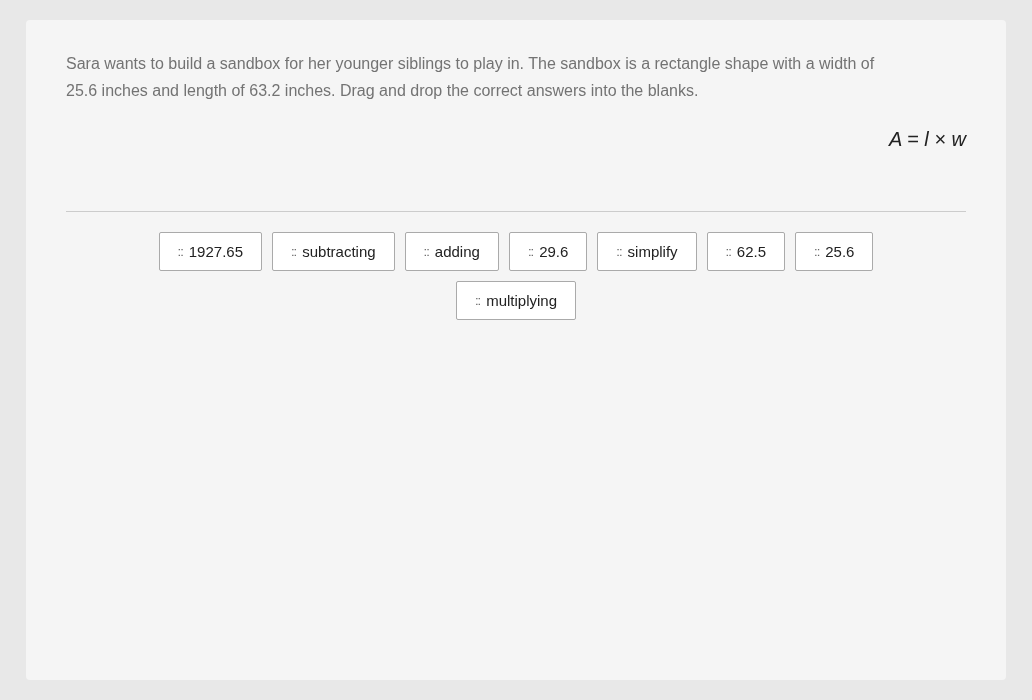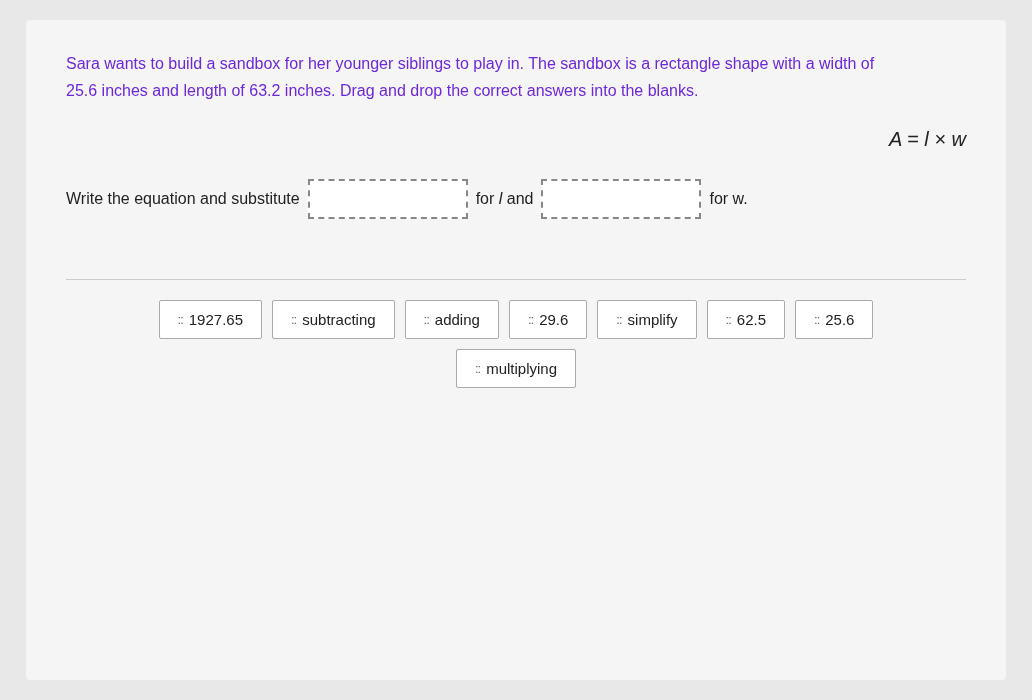--- a/index.html
+++ b/index.html
@@ -18,21 +18,21 @@
       background-color: #f5f5f5;
       width: 980px;
       min-height: 660px;
       padding: 30px 40px;
       border-radius: 4px;
       position: relative;
     }
 
     .problem-text {
       font-size: 16px;
-      color: #6d28d9;
+      color: #737373;
       line-height: 1.7;
       margin-bottom: 24px;
     }
 
     .formula-line {
       font-size: 20px;
       font-style: italic;
       margin-bottom: 28px;
       color: #222;
       text-align: right;
@@ -122,29 +122,20 @@
 
   <p class="problem-text">
     <span>Sara wants to build a sandbox for her younger siblings to play in. The sandbox is a rectangle shape with a width of</span><br>
     <span>25.6 inches and length of 63.2 inches. Drag and drop the correct answers into the blanks.</span>
   </p>
 
   <div class="formula-line">
     <em>A = l × w</em>
   </div>
 
-  <div class="equation-row">
-    <span class="equation-label">Write the equation and substitute</span>
-    <div class="drop-box"></div>
-    <span class="for-label">
-      for <em>l</em>&nbsp;and
-    </span>
-    <div class="drop-box"></div>
-    <span class="for-label">for w.</span>
-  </div>
 
 
 
   <div class="drag-area">
     <div class="drag-chip">
       <span class="grip">::</span>
       <span>1927.65</span>
     </div>
     <div class="drag-chip">
       <span class="grip">::</span>

